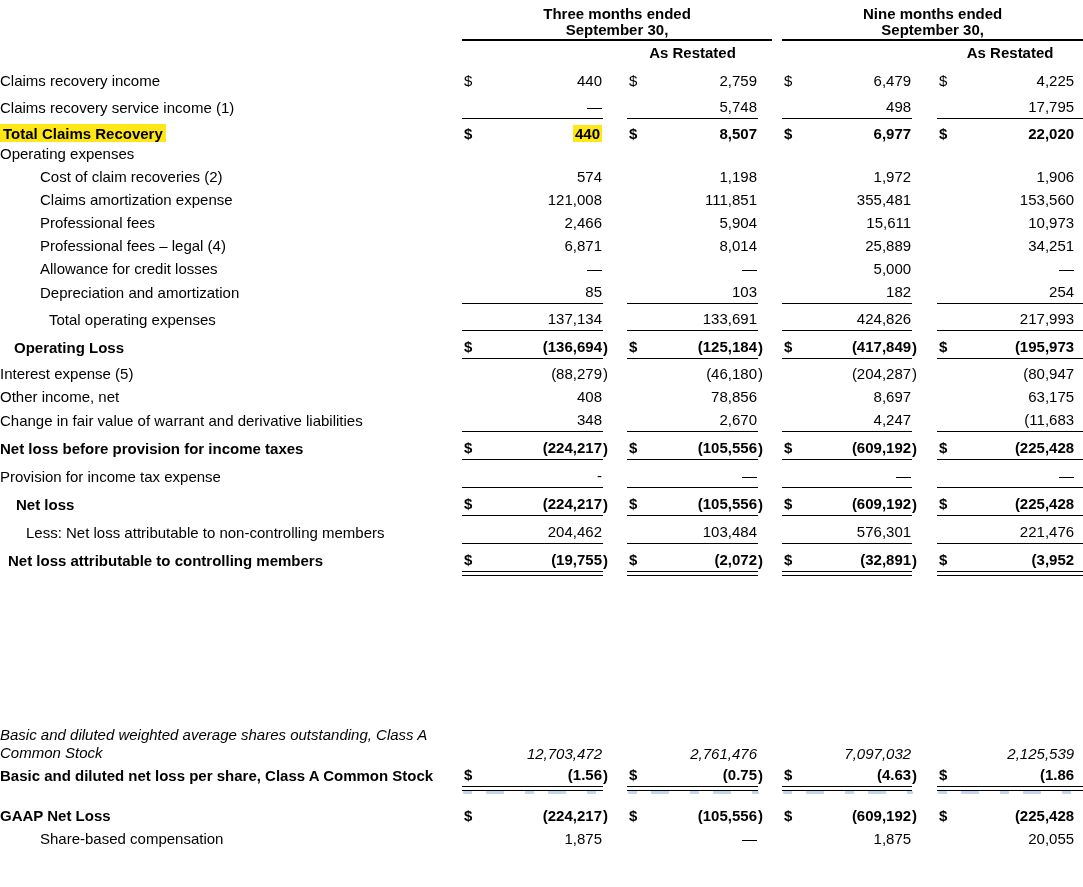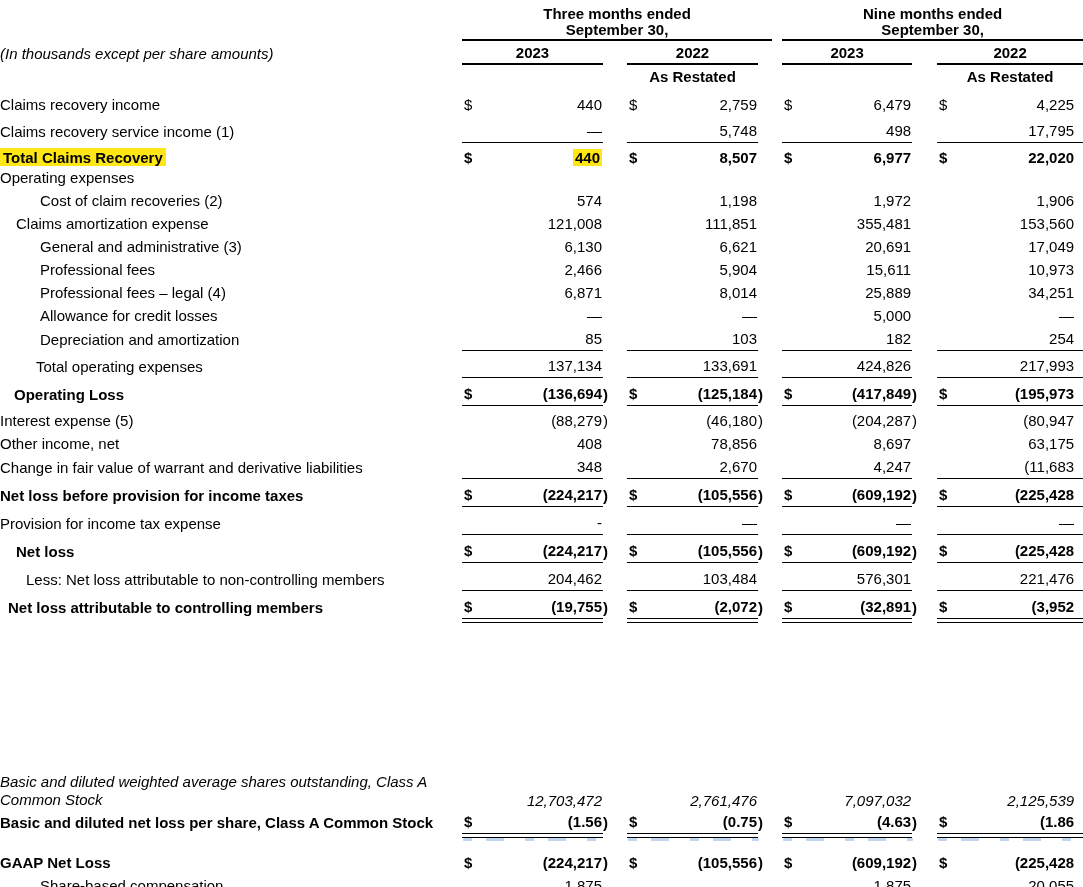--- a/index.html
+++ b/index.html
@@ -79,33 +79,20 @@
         <th class="th-group" colspan="7">
           <span class="l1">Three months ended</span>
           <span class="l2">September 30,</span>
         </th>
         <td></td>
         <th class="th-group" colspan="7">
           <span class="l1">Nine months ended</span>
           <span class="l2">September 30,</span>
         </th>
       </tr>
-      <tr style="height:24px">
-        <td class="note-cell">(In thousands except per share amounts)</td>
-        <th class="th-year" colspan="2">2023</th>
-        <td></td>
-          <td></td>
-        <th class="th-year" colspan="2">2022</th>
-        <td></td>
-          <td></td>
-        <th class="th-year" colspan="2">2023</th>
-        <td></td>
-          <td></td>
-        <th class="th-year" colspan="3">2022</th>
-      </tr>
       <tr style="height:20px">
         <td></td>
         <td colspan="3"></td>
         <td></td>
         <th class="restated" colspan="2">As Restated</th>
         <td></td>
           <td></td>
         <td colspan="3"></td>
         <td></td>
         <th class="restated" colspan="3">As Restated</th>
@@ -182,56 +169,38 @@
           <td></td>
           <td class="d"></td>
           <td class="v">1,972</td>
           <td class="p"></td>
           <td></td>
           <td class="d"></td>
           <td class="v">1,906</td>
           <td class="p"></td>
         </tr>
         <tr class="r23">
-          <td class="lbl" style="padding-left: 16px;"><span>Claims amortization expense</span></td>
+          <td class="lbl" style="padding-left: 40px;"><span>Claims amortization expense</span></td>
           <td class="d"></td>
           <td class="v">121,008</td>
           <td class="p"></td>
           <td></td>
           <td class="d"></td>
           <td class="v">111,851</td>
           <td class="p"></td>
           <td></td>
           <td class="d"></td>
           <td class="v">355,481</td>
           <td class="p"></td>
           <td></td>
           <td class="d"></td>
           <td class="v">153,560</td>
           <td class="p"></td>
         </tr>
         <tr class="r23">
-          <td class="lbl" style="padding-left: 40px;"><span>General and administrative (3)</span></td>
-          <td class="d"></td>
-          <td class="v">6,130</td>
-          <td class="p"></td>
-          <td></td>
-          <td class="d"></td>
-          <td class="v">6,621</td>
-          <td class="p"></td>
-          <td></td>
-          <td class="d"></td>
-          <td class="v">20,691</td>
-          <td class="p"></td>
-          <td></td>
-          <td class="d"></td>
-          <td class="v">17,049</td>
-          <td class="p"></td>
-        </tr>
-        <tr class="r23">
           <td class="lbl" style="padding-left: 40px;"><span>Professional fees</span></td>
           <td class="d"></td>
           <td class="v">2,466</td>
           <td class="p"></td>
           <td></td>
           <td class="d"></td>
           <td class="v">5,904</td>
           <td class="p"></td>
           <td></td>
           <td class="d"></td>
@@ -290,21 +259,21 @@
           <td></td>
           <td class="d ru-s pad-b"></td>
           <td class="v ru-s pad-b">182</td>
           <td class="p pad-b"></td>
           <td></td>
           <td class="d ru-s pad-b"></td>
           <td class="v ru-s pad-b">254</td>
           <td class="p ru-s pad-b"></td>
         </tr>
         <tr class="r23">
-          <td class="lbl pad-b" style="padding-left: 36px;"><span>Total operating expenses</span></td>
+          <td class="lbl pad-b" style="padding-left: 49px;"><span>Total operating expenses</span></td>
           <td class="d ru-s pad-b"></td>
           <td class="v ru-s pad-b">137,134</td>
           <td class="p pad-b"></td>
           <td></td>
           <td class="d ru-s pad-b"></td>
           <td class="v ru-s pad-b">133,691</td>
           <td class="p pad-b"></td>
           <td></td>
           <td class="d ru-s pad-b"></td>
           <td class="v ru-s pad-b">424,826</td>

